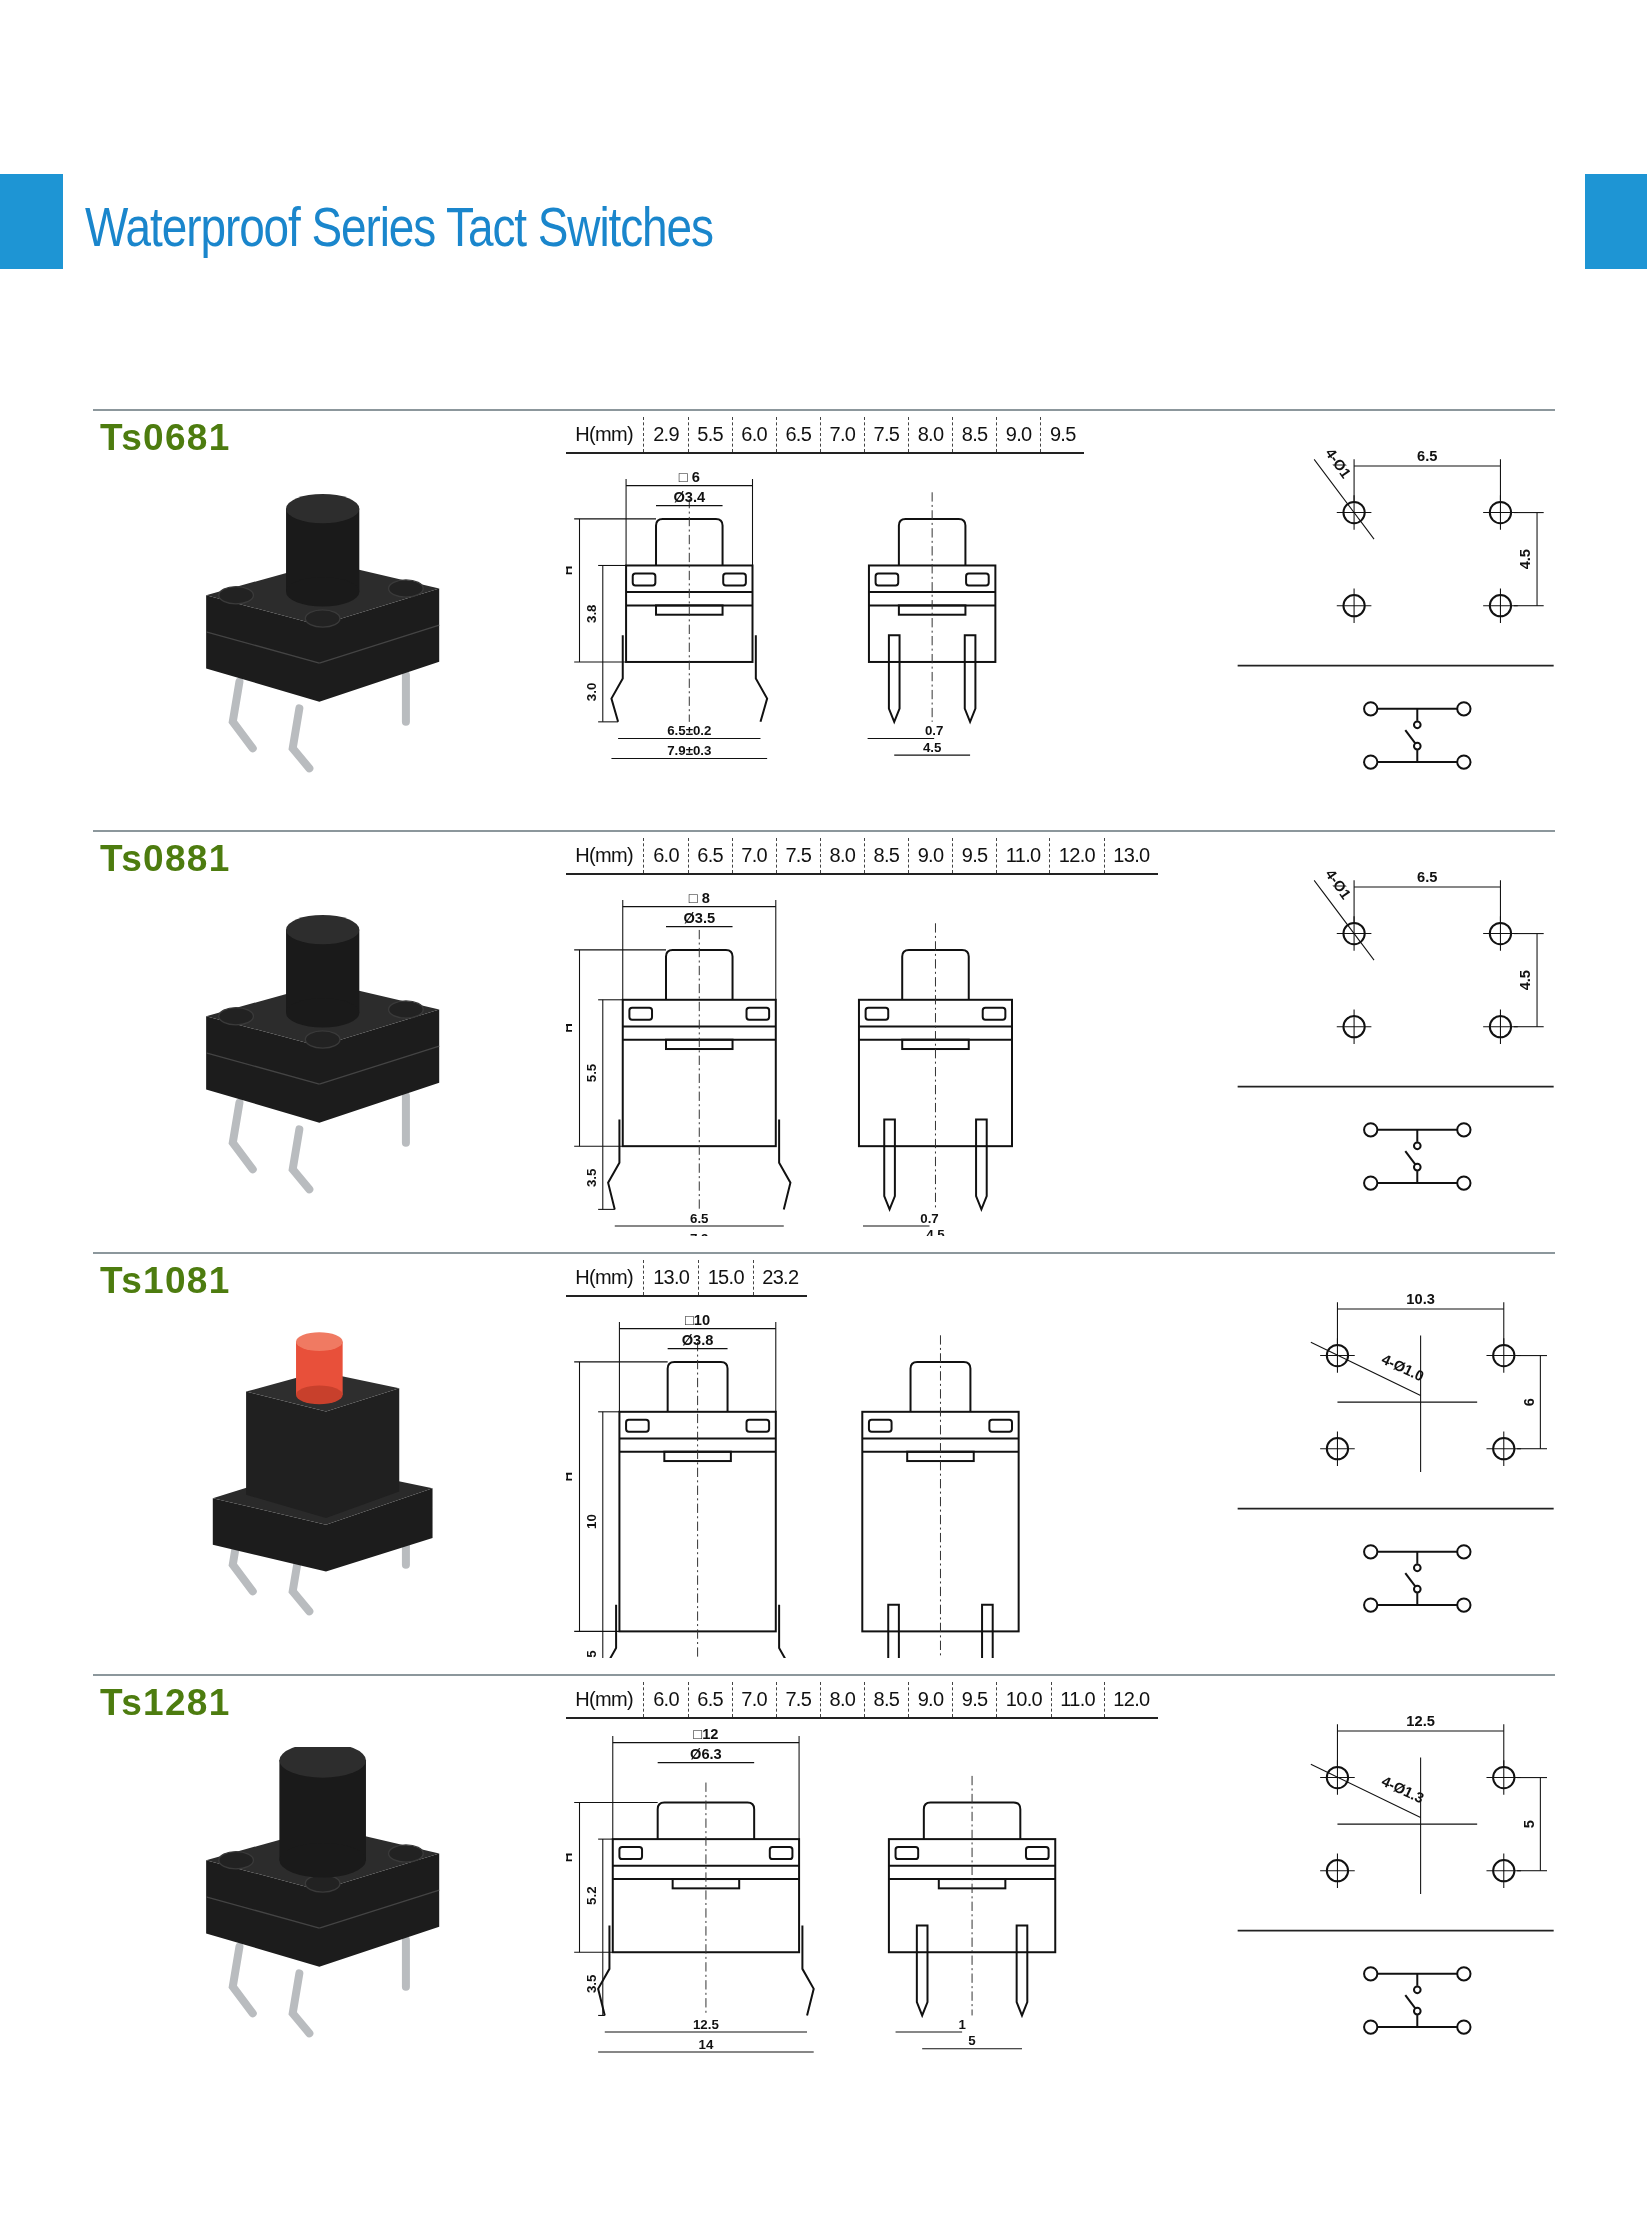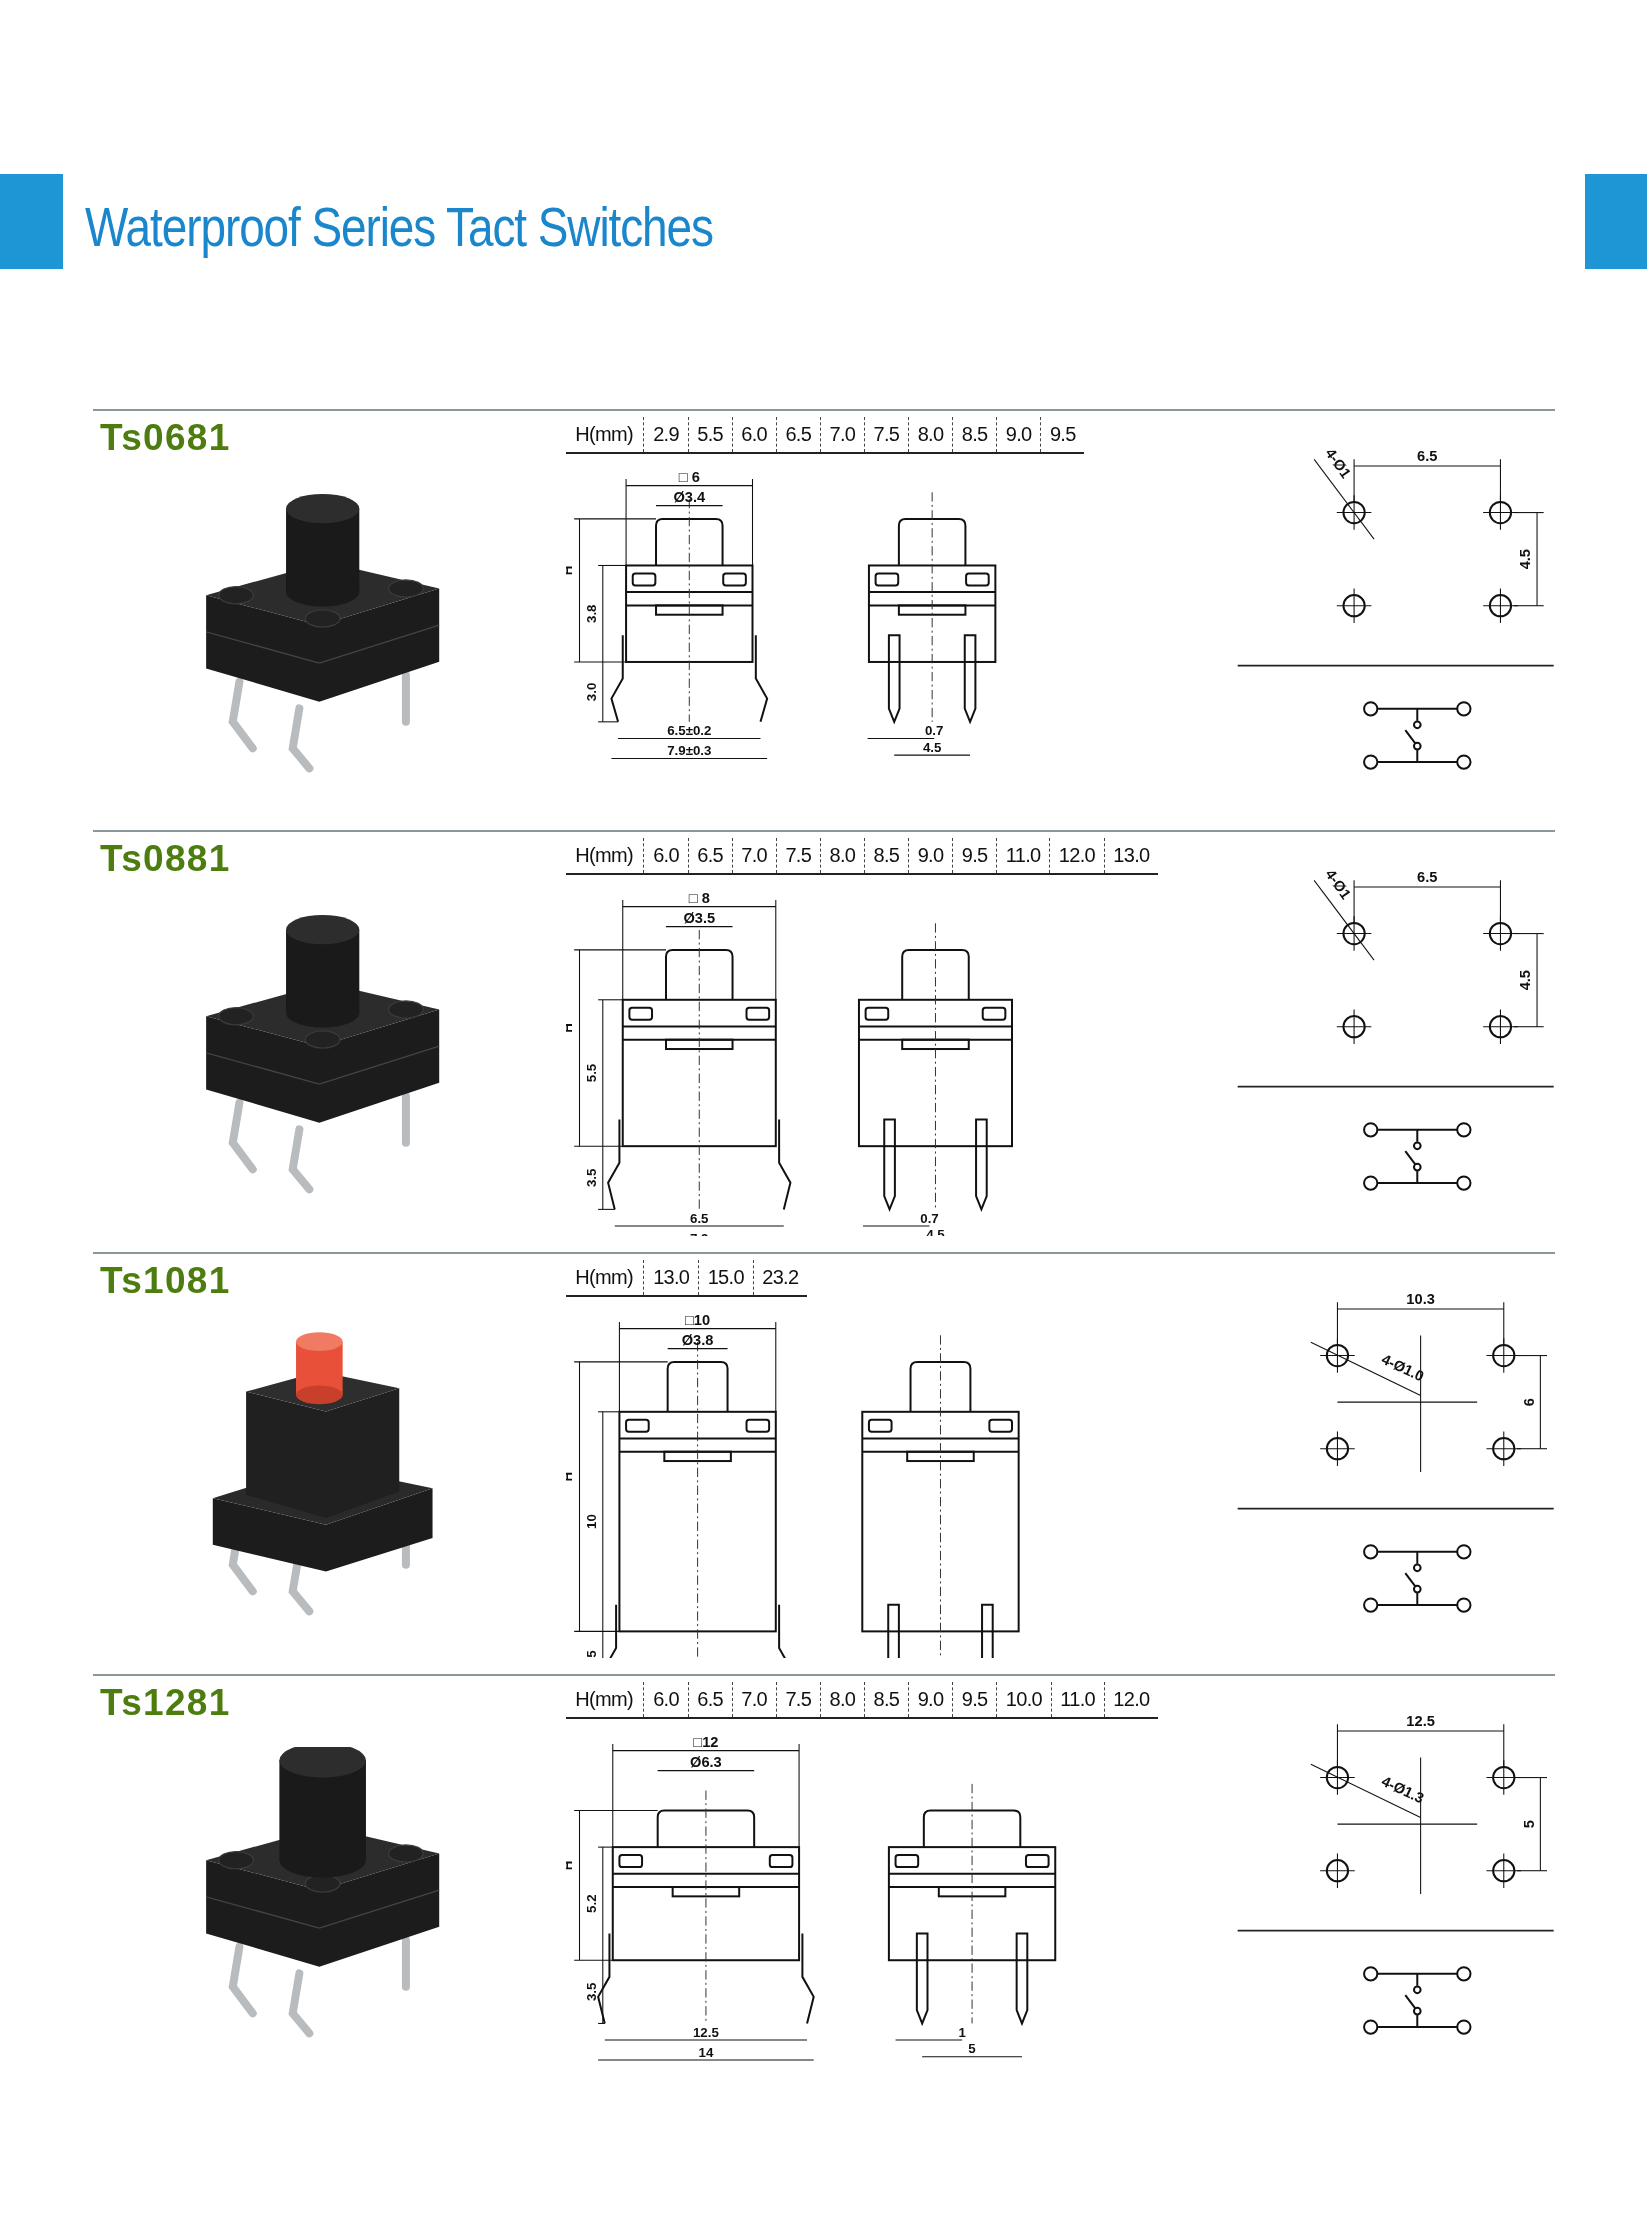--- a/index.html
+++ b/index.html
@@ -393,21 +393,21 @@
         <div class="cell">7.0</div>
         <div class="cell">7.5</div>
         <div class="cell">8.0</div>
         <div class="cell">8.5</div>
         <div class="cell">9.0</div>
         <div class="cell">9.5</div>
         <div class="cell">10.0</div>
         <div class="cell">11.0</div>
         <div class="cell">12.0</div>
       </div>
-      <div class="drawing" style="left: 566px; top: 60px;"><svg width="546" height="346" viewBox="0 0 820 520">
+      <div class="drawing" style="left: 566px; top: 52px;"><svg width="546" height="346" viewBox="0 0 820 520">
           <rect x="70" y="170" width="280" height="170" style="fill:none;stroke:#111;stroke-width:3"></rect>
           <line x1="70" y1="210" x2="350" y2="210" stroke="#111" stroke-width="3" fill="none"></line>
           <line x1="70" y1="230" x2="350" y2="230" stroke="#111" stroke-width="3" fill="none"></line>
           <rect x="160" y="230" width="100" height="14" stroke="#111" stroke-width="3" fill="none"></rect>
           <rect x="80" y="182" width="34" height="18" rx="4" stroke="#111" stroke-width="3" fill="none"></rect>
           <rect x="306" y="182" width="34" height="18" rx="4" stroke="#111" stroke-width="3" fill="none"></rect>
           <path d="M137.5 170 L137.5 125 Q137.5 115 147.5 115 L272.5 115 Q282.5 115 282.5 125 L282.5 170" stroke="#111" stroke-width="3" fill="none"></path>
           <line x1="210" y1="85" x2="210" y2="435" stroke="#333" stroke-width="1.5" fill="none" stroke-dasharray="14 5 3 5"></line>
           <path d="M65 300 L65 365 L48 395 L58 435" stroke="#111" stroke-width="3" fill="none"></path>
           <path d="M355 300 L355 365 L372 395 L362 435" stroke="#111" stroke-width="3" fill="none"></path>

